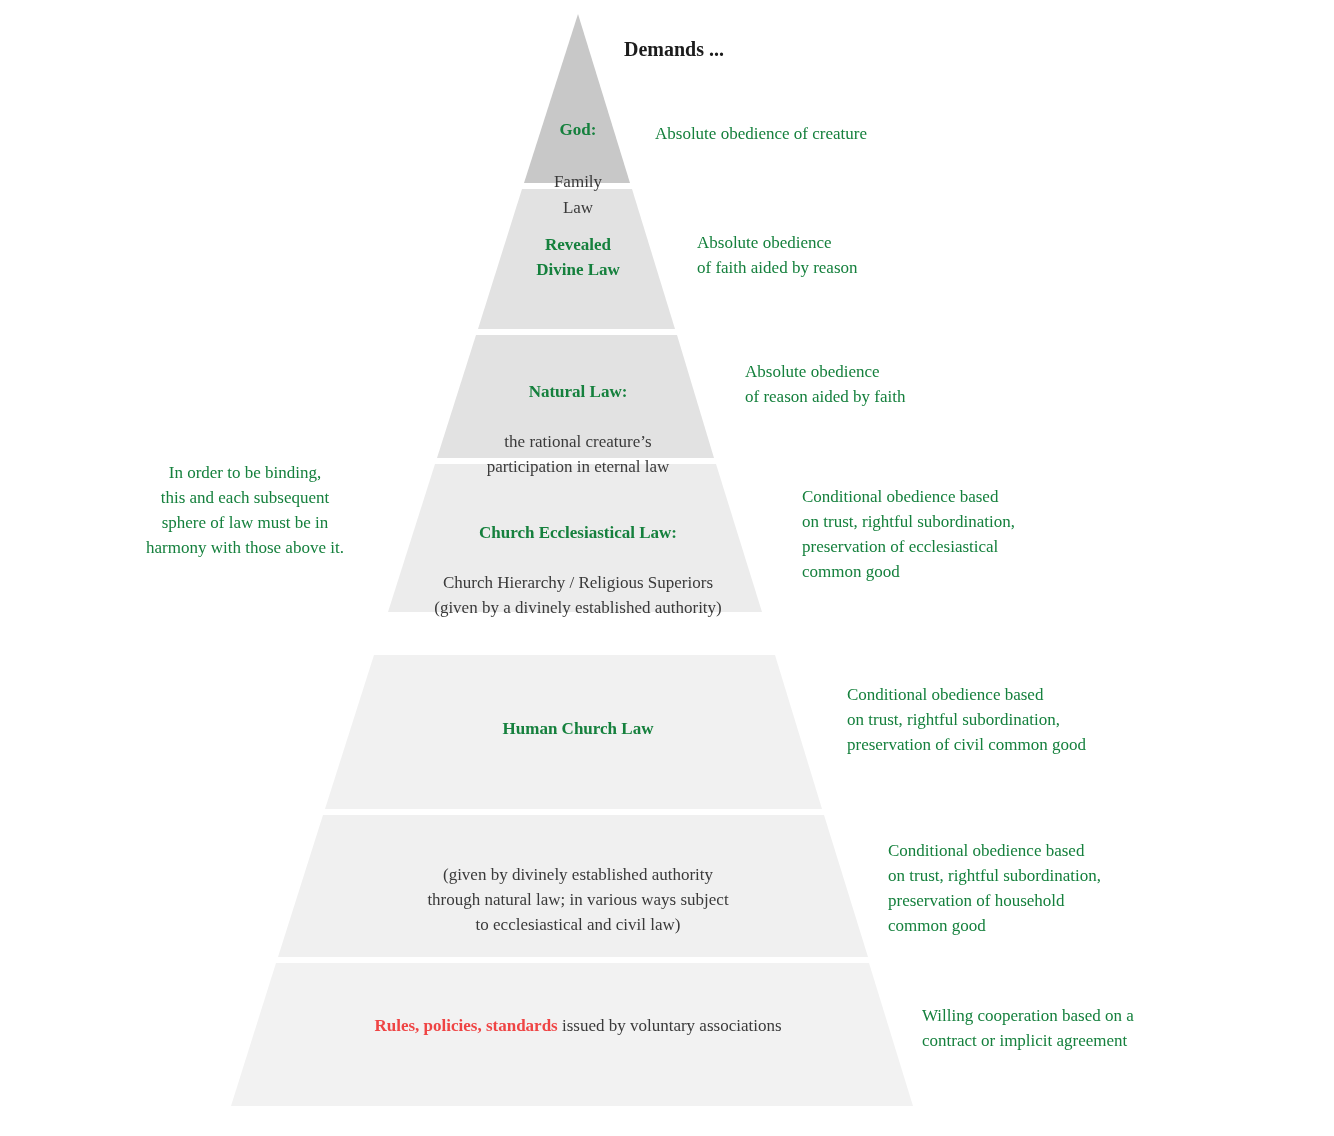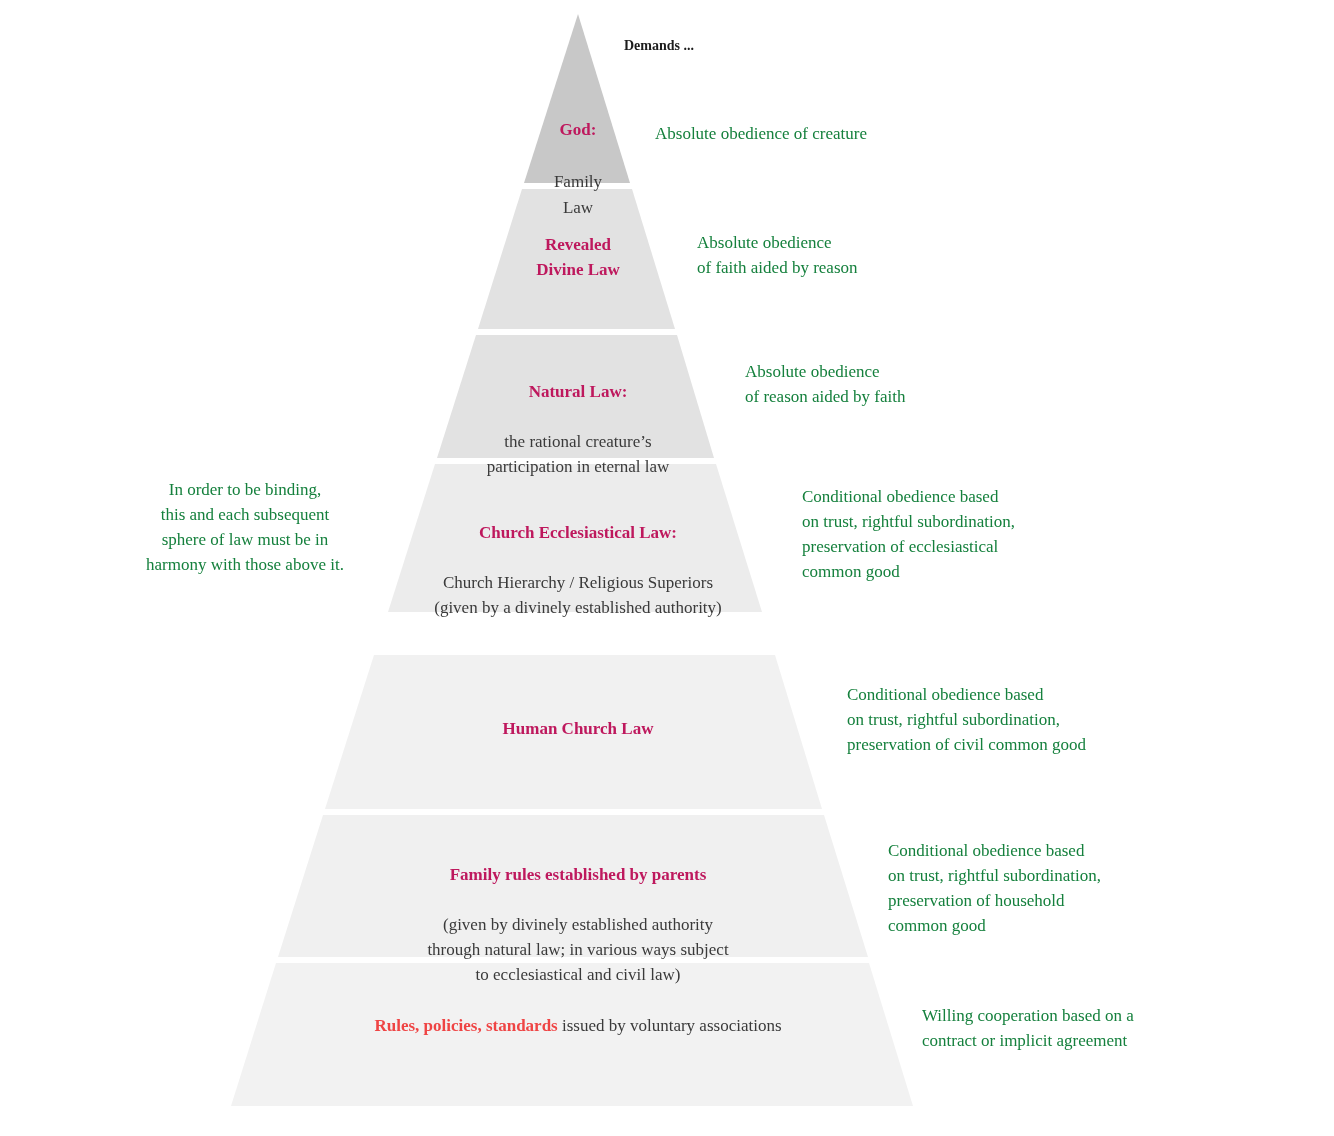--- a/index.html
+++ b/index.html
@@ -13,31 +13,31 @@
   }
   .pyramid-svg { position:absolute; left:0; top:0; }
   .tier-text {
     position:absolute;
     text-align:center;
     font-size:17px;
     line-height:25px;
     white-space:pre-line;
     color:#3a3a3a;
   }
-  .tier-text .tier-title { font-weight:bold; color:#be185d; }
+  .tier-text .tier-title { font-weight:bold; color:#15803d; }
   .note {
     position:absolute;
     font-size:17px;
     line-height:25px;
     white-space:pre-line;
     color:#15803d;
   }
   .demands-heading {
     position:absolute;
-    font-size:14px;
+    font-size:20px;
     font-weight:bold;
     color:#1c1c1c;
     white-space:pre-line;
   }
   .side-note { text-align:center; }
   .inline-bold { font-weight:bold; color:#ef4444; }
 </style>
 </head>
 <body>
 
@@ -48,21 +48,21 @@
     <polygon points="522,189 632,189 675,329 478,329" fill="#e2e2e2"></polygon>
     <polygon points="476,335 677,335 714,458 437,458" fill="#e2e2e2"></polygon>
     <polygon points="435,464 716,464 762,612 388,612" fill="#ececec"></polygon>
     <polygon points="374,655 775,655 822,809 325,809" fill="#f1f1f1"></polygon>
     <polygon points="323,815 824,815 868,957 278,957" fill="#f0f0f0"></polygon>
     <polygon points="276,963 869,963 913,1106 231,1106" fill="#f2f2f2"></polygon>
   </svg>
 
   <div class="demands-heading" style="left:624px; top:38px;">Demands ...</div>
 
-  <div class="note side-note" style="left:115px; top:477px; width:260px;">In order to be binding,
+  <div class="note side-note" style="left:115px; top:460px; width:260px;">In order to be binding,
 this and each subsequent
 sphere of law must be in
 harmony with those above it.</div>
 
   <div class="tier-text" style="left:518px; top:91px; width:120px; line-height:26px;">
     <div class="tier-title">God:</div>
     <div class="tier-body">Family
 Law</div>
   </div>
   <div class="note" style="left:655px; top:121px;">Absolute obedience of creature</div>
@@ -93,21 +93,20 @@
 common good</div>
 
   <div class="tier-text" style="left:448px; top:691px; width:260px;">
     <div class="tier-title">Human Church Law</div>
   </div>
   <div class="note" style="left:847px; top:682px;">Conditional obedience based
 on trust, rightful subordination,
 preservation of civil common good</div>
 
   <div class="tier-text" style="left:378px; top:837px; width:400px;">
-    <div class="tier-title">Family rules established by parents</div>
     <div class="tier-body">(given by divinely established authority
 through natural law; in various ways subject
 to ecclesiastical and civil law)</div>
   </div>
   <div class="note" style="left:888px; top:838px;">Conditional obedience based
 on trust, rightful subordination,
 preservation of household
 common good</div>
 
   <div class="tier-text" style="left:298px; top:988px; width:560px;">

